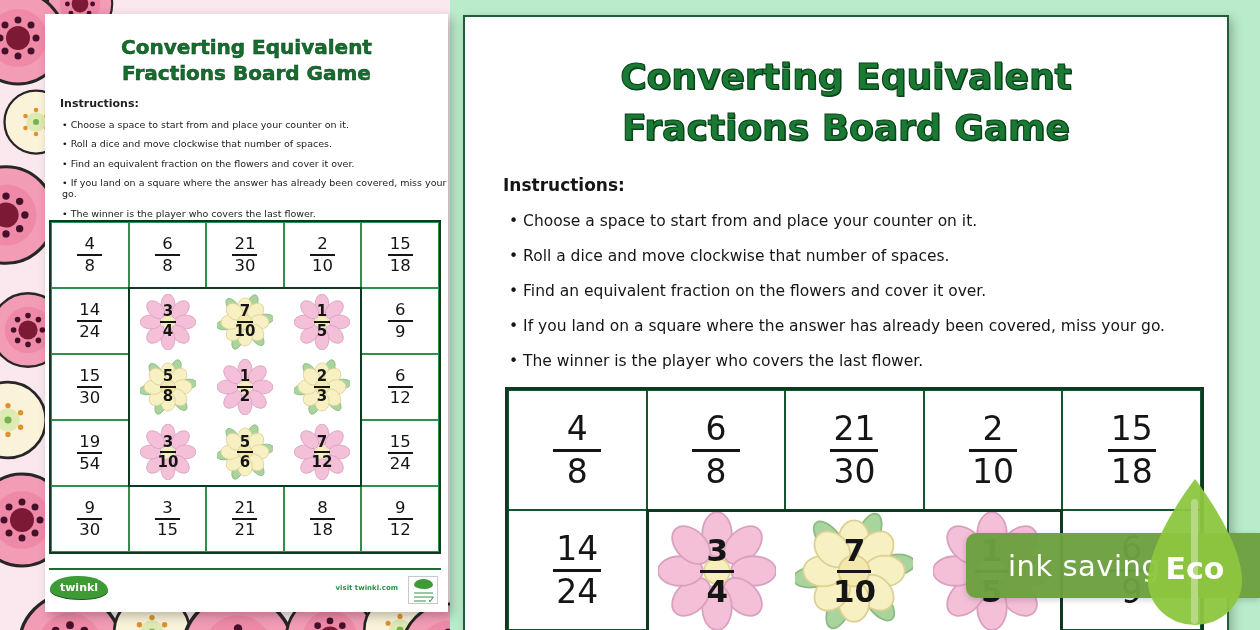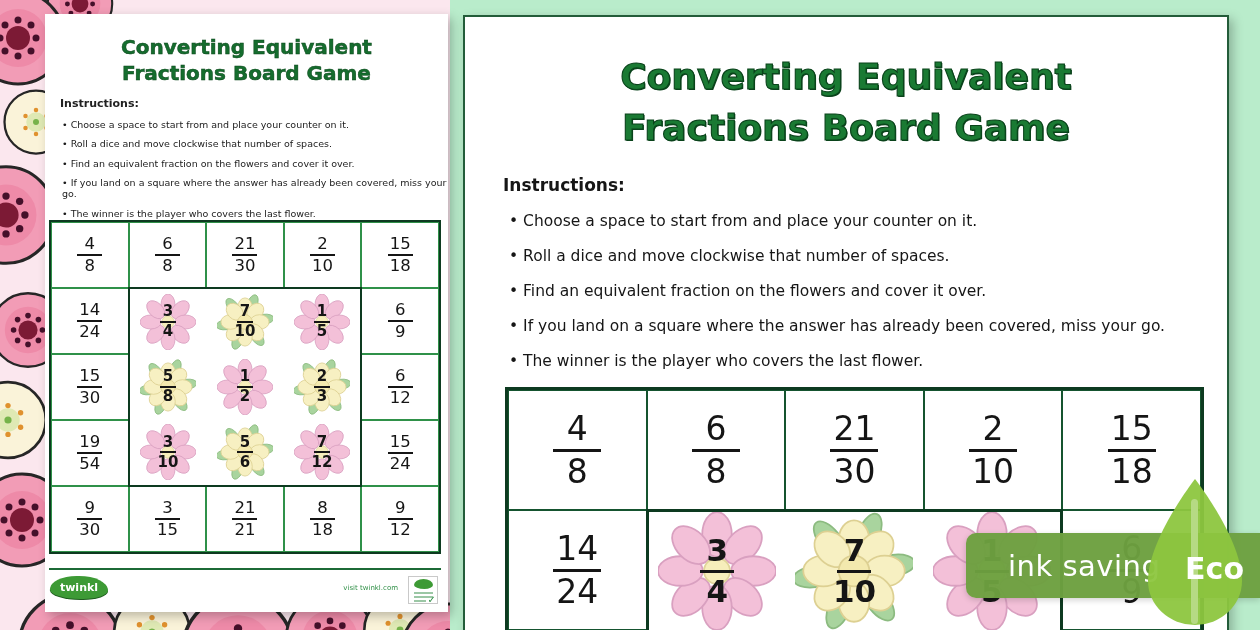--- a/index.html
+++ b/index.html
@@ -48,34 +48,34 @@
   .flfrac{position:relative;z-index:3;font-weight:700;}
   .board-left .flfrac .fn,.board-left .flfrac .fd{font-size:15px;}
   .board-left .flfrac .fbar{width:16px;}
   .board-right .flfrac .fn,.board-right .flfrac .fd{font-size:31px;}
   .board-right .flfrac .fbar{width:34px;}
   
   .l-footline{position:absolute;left:4px;right:7px;top:554px;height:2px;background:#1c6a36;}
   .l-logo{position:absolute;left:5px;top:562px;width:58px;height:23px;background:#3d9a35;
           border-radius:48% 52% 45% 55%/60% 65% 40% 45%;color:#fff;font-weight:700;font-size:11px;
           display:flex;align-items:center;justify-content:center;box-shadow:0 1px 0 #1f5c1f;}
-  .l-visit{position:absolute;right:50px;top:570px;font-size:7px;color:#2f8f46;font-weight:400;padding-left:24px;}
+  .l-visit{position:absolute;right:50px;top:570px;font-size:7px;color:#2f8f46;font-weight:700;padding-left:24px;}
   .l-badge{position:absolute;right:10px;top:562px;width:30px;height:28px;background:#fff;
            border:1px solid #c9c9c9;box-sizing:border-box;}
   .l-badge .blob{position:absolute;left:5px;top:2px;width:19px;height:10px;background:#3d9a35;
                  border-radius:50% 50% 45% 55%/60% 60% 40% 40%;}
   .l-badge .ln{position:absolute;left:5px;height:1.5px;background:#9bc7a5;width:19px;}
   .l-badge .check{position:absolute;right:1px;bottom:-2px;color:#2f8f46;font-size:10px;font-weight:700;}
   
   .ink-banner{position:absolute;left:966px;top:533px;width:294px;height:65px;z-index:30;
               background:rgba(109,160,64,.97);border-radius:10px 0 0 10px;display:flex;align-items:center;
               box-shadow:0 2px 6px rgba(0,0,0,.18);}
   .ink-label{color:#fff;font-size:29px;margin-left:42px;letter-spacing:.5px;}
   .eco-leaf{position:absolute;left:1146px;top:477px;width:98px;height:152px;z-index:31;}
-  .eco-label{position:absolute;left:0;top:74px;width:100%;text-align:right;color:#fff;
+  .eco-label{position:absolute;left:0;top:74px;width:100%;text-align:center;color:#fff;
              font-weight:700;font-size:30px;}
 </style>
 </head>
 <body>
 
 <svg width="0" height="0" style="position:absolute">
   <defs>
     <g id="fl-pink">
       <g fill="#f3c0d8" stroke="#d9a0c0" stroke-width="1.5">
         <ellipse cx="50" cy="19" rx="12.5" ry="19"></ellipse>

